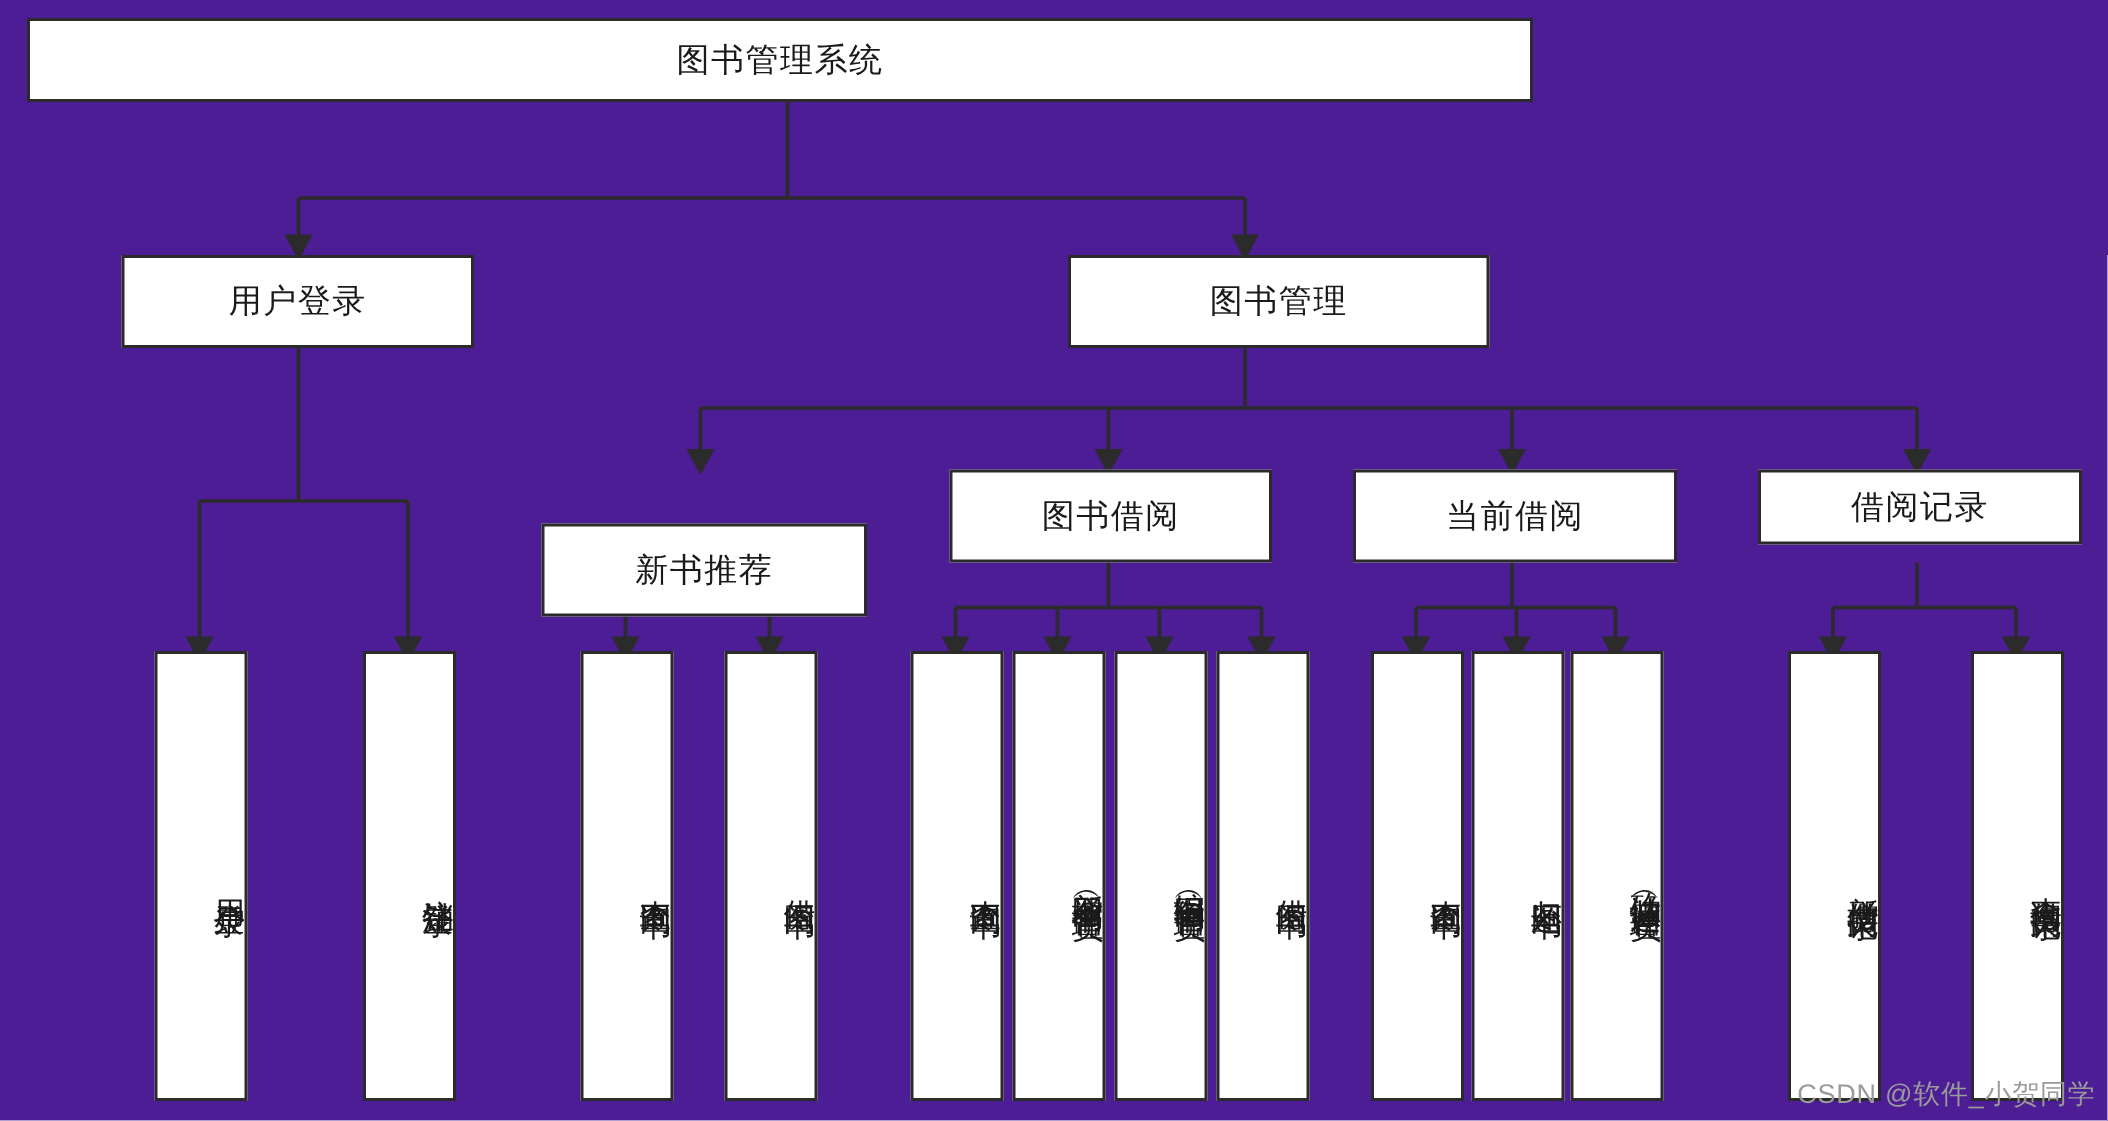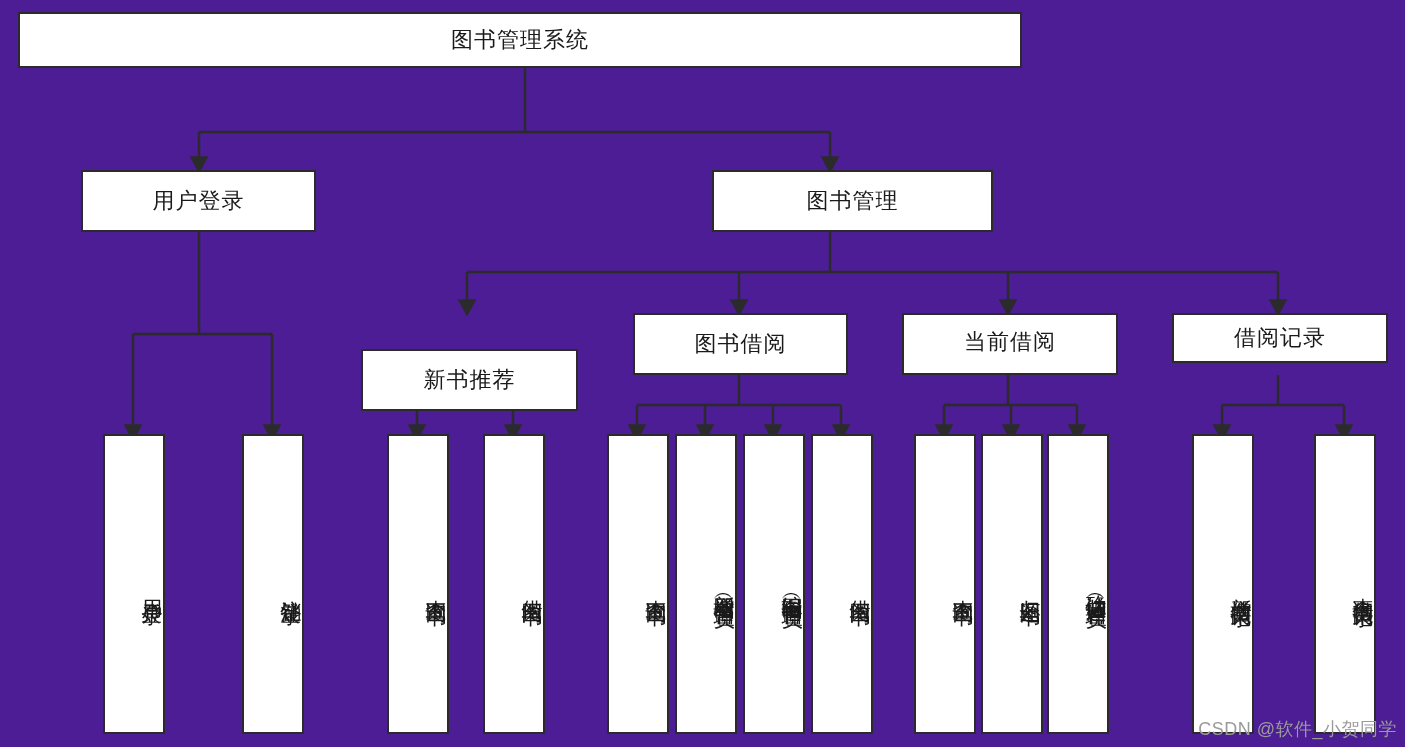--- a/index.html
+++ b/index.html
@@ -132,21 +132,21 @@
   <div class="node horizontal" style="left:712px; top:170px; width:281px; height:62px;">
     <span class="label">图书管理</span>
   </div>
 
   <div class="node horizontal" style="left:361px; top:313px; width:217px; height:62px;margin-top:36px;">
     <span class="label">新书推荐</span>
   </div>
   <div class="node horizontal" style="left:633px; top:313px; width:215px; height:62px;">
     <span class="label">图书借阅</span>
   </div>
-  <div class="node horizontal" style="left:902px; top:313px; width:216px; height:62px;font-family:Liberation Mono, monospace;">
+  <div class="node horizontal" style="left:902px; top:313px; width:216px; height:62px;">
     <span class="label">当前借阅</span>
   </div>
   <div class="node horizontal" style="left:1172px; top:313px; width:216px; height:50px;">
     <span class="label">借阅记录</span>
   </div>
 
   <div class="node vertical" style="left:103px; top:434px; width:62px; height:300px;">
     <span class="label">用户登录</span>
   </div>
   <div class="node vertical" style="left:242px; top:434px; width:62px; height:300px;">

